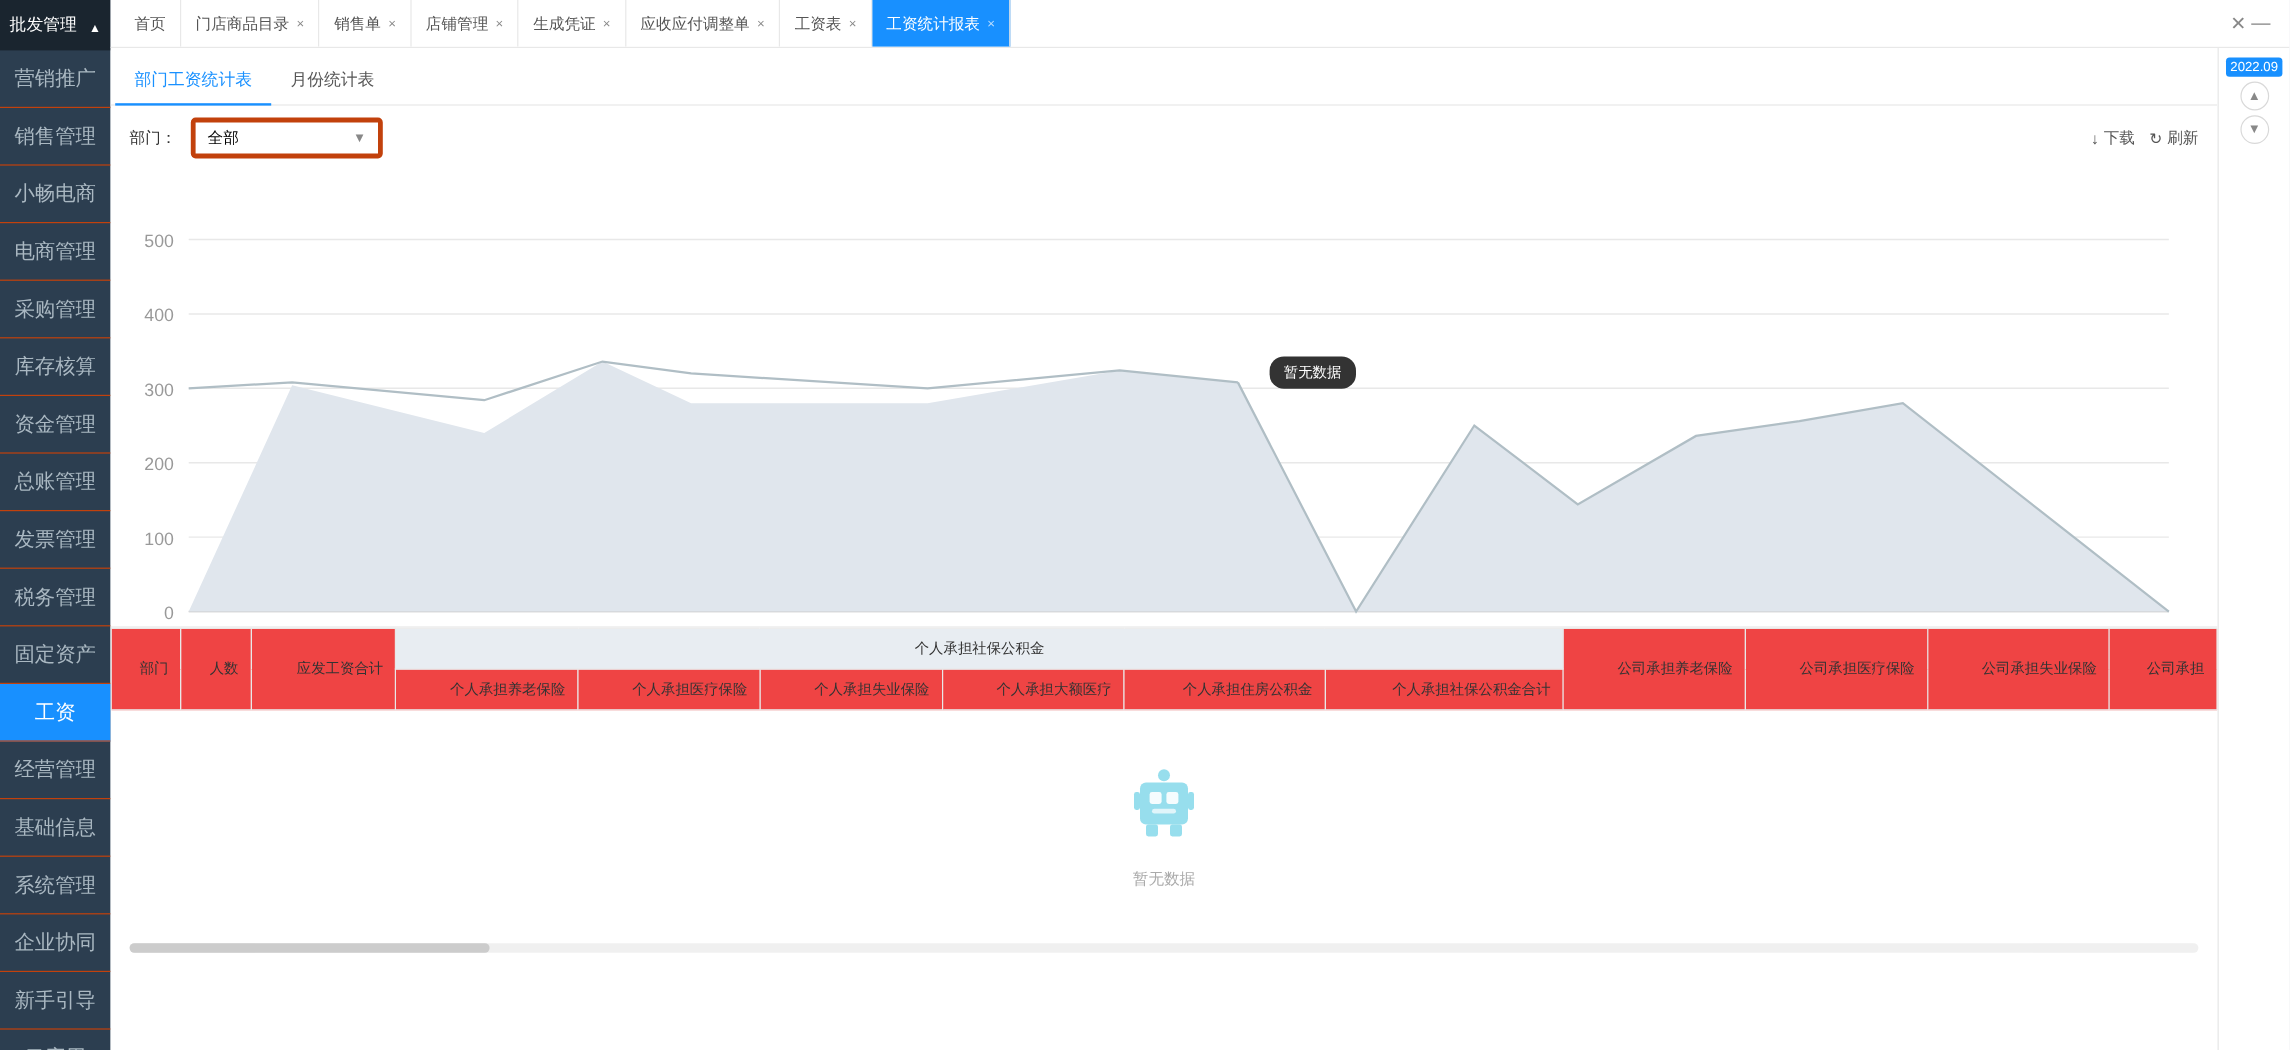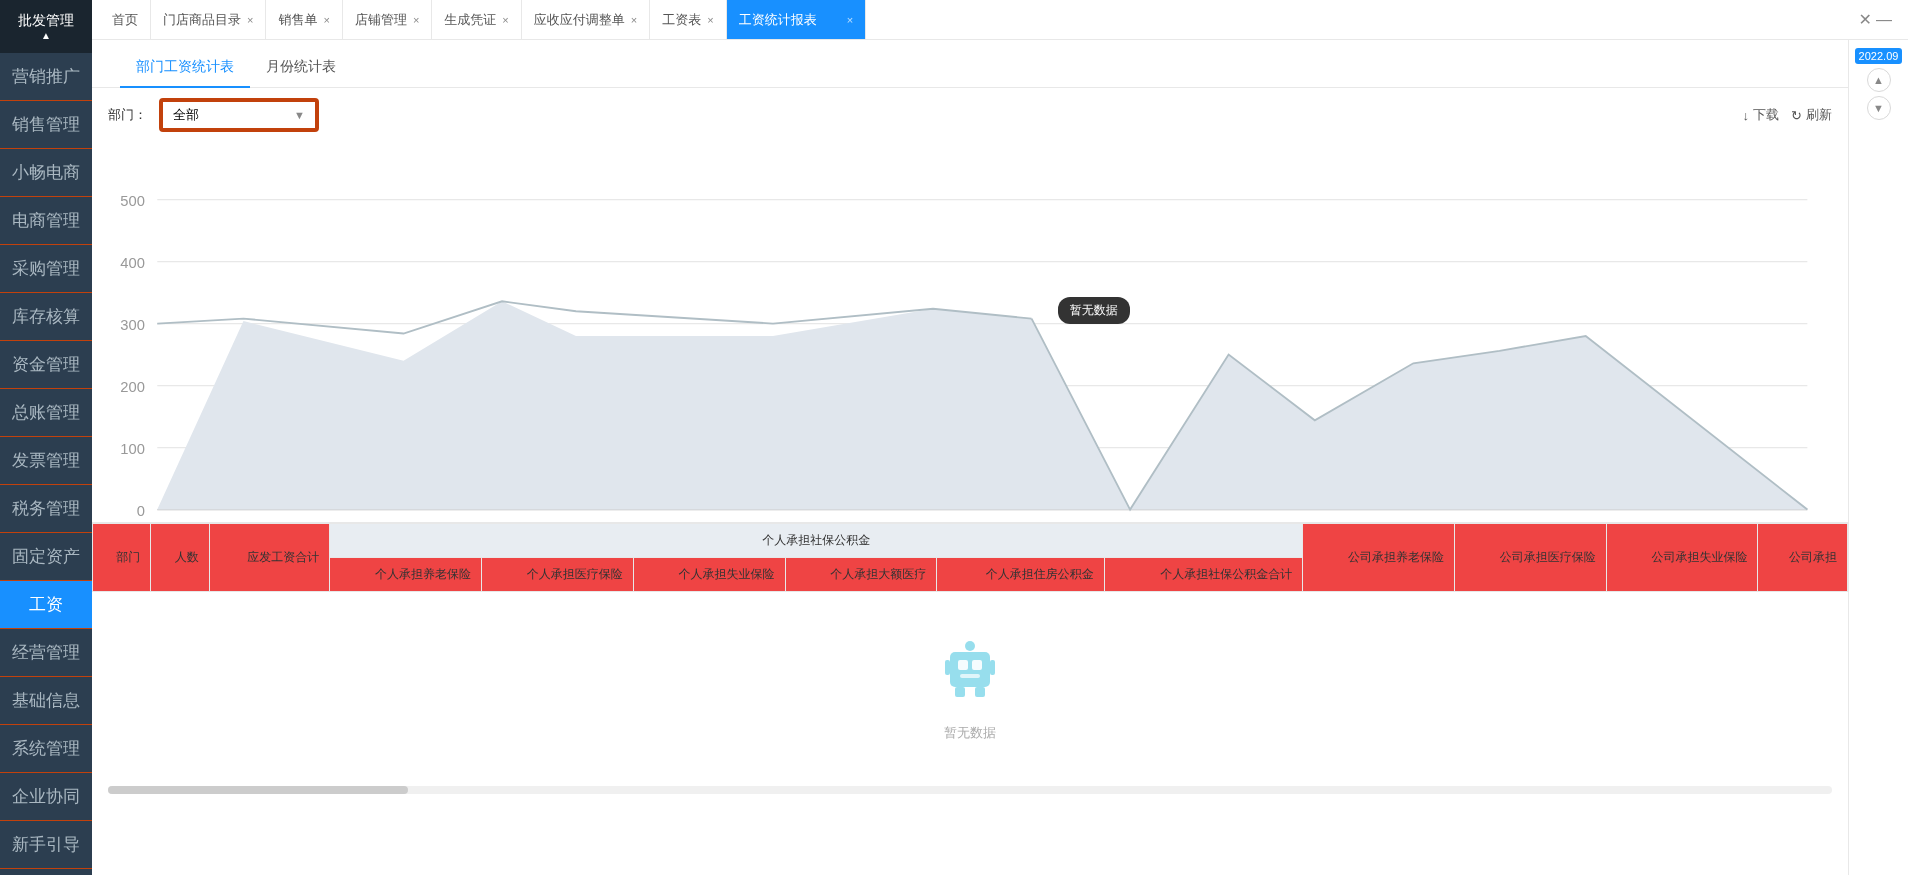--- a/index.html
+++ b/index.html
@@ -14,24 +14,23 @@
       height: 100%;
       color: #ccc;
       flex-shrink: 0;
     }
     .sidebar-header {
       background: #1a252f;
       padding: 12px 8px;
       color: #fff;
       font-size: 14px;
       display: flex;
-      align-items: center;
+      align-items: flex-end;
       justify-content: space-between;
       cursor: pointer;
-      flex-direction: column;
     }
     .sidebar-header .arrow { font-size: 10px; }
     .sidebar-item {
       padding: 12px 4px;
       text-align: center;
       font-size: 17px;
       cursor: pointer;
       color: #aab8c2;
       border-bottom: 1px solid #c2410c;
     }
@@ -69,21 +68,21 @@
       align-items: center;
       padding: 16px 12px;
       height: 100%;
       font-size: 13px;
       color: #555;
       cursor: pointer;
       border-right: 1px solid #e8e8e8;
       white-space: nowrap;
       flex-shrink: 0;
     }
-    .tab-item.active { background: #1890ff; color: #fff; gap: 24px; }
+    .tab-item.active { background: #1890ff; color: #fff; }
     .tab-item .close-btn {
       margin-left: 6px;
       font-size: 11px;
       opacity: 0.7;
       cursor: pointer;
     }
     .tab-bar-close {
       margin-left: auto;
       display: flex;
       align-items: center;
@@ -108,21 +107,21 @@
       background: #fff;
       display: flex;
       flex-direction: column;
       overflow: hidden;
     }
 
     
     .sub-tabs {
       display: flex;
       align-items: center;
-      padding: 12px 28px 0;
+      padding: 12px 4px 0;
       border-bottom: 1px solid #e8e8e8;
       background: #fff;
       flex-shrink: 0;
     }
     .sub-tab {
       padding: 6px 16px 10px;
       font-size: 14px;
       cursor: pointer;
       color: #555;
       border-bottom: 2px solid transparent;

